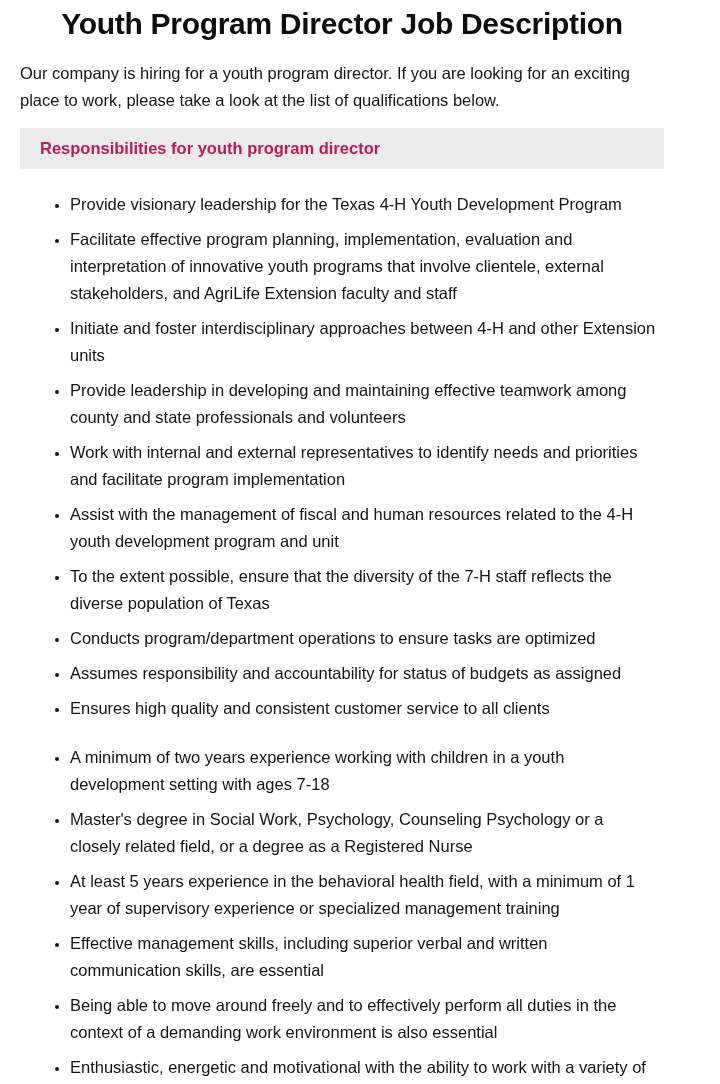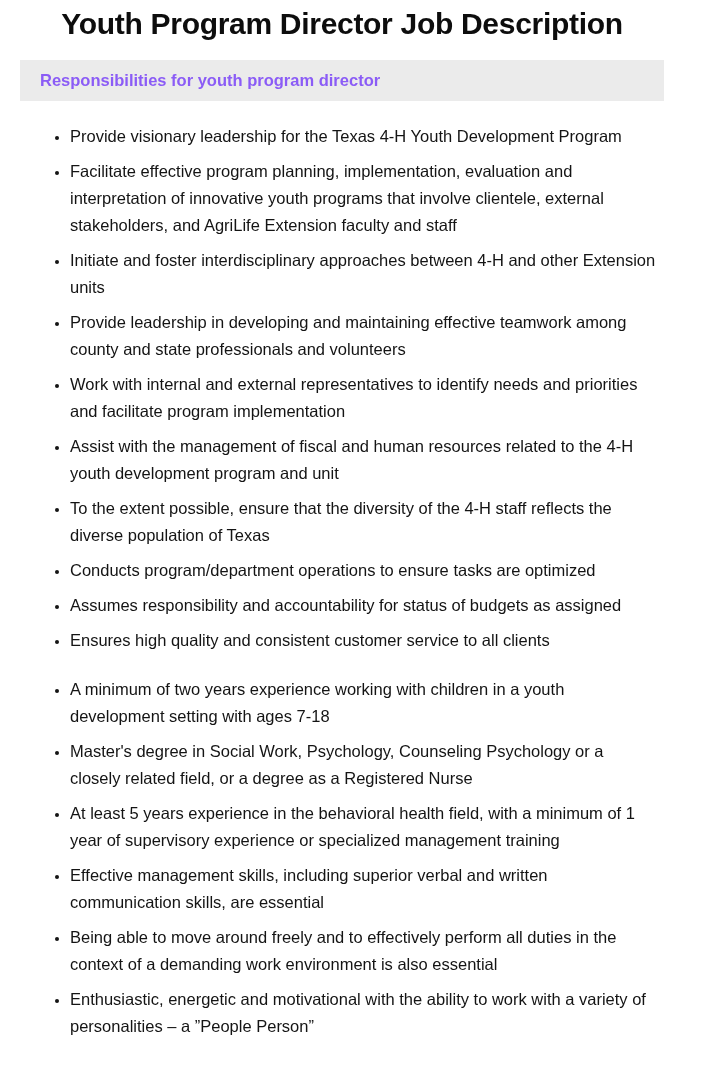--- a/index.html
+++ b/index.html
@@ -37,21 +37,21 @@
   }
   .section {
     margin: 0;
   }
   .section-heading {
     background: #ebebeb;
     font-size: 16.5px;
     line-height: 19px;
     font-weight: 700;
     padding: 11px 20px;
-    color: #8b5cf6;
+    color: #be185d;
   }
   .bullet-list {
     margin: 22px 0 21px 0;
     padding: 0 0 0 42px;
     font-size: 16.5px;
     line-height: 27px;
     list-style: disc outside;
   }
   .bullet-list li {
     margin: 8px;
@@ -61,38 +61,39 @@
     font-size: 14px;
     color: #141414;
   }
 </style>
 </head>
 <body>
 
 <div class="page">
   <h1 class="page-title">Youth Program Director Job Description</h1>
 
+  <p class="intro">Our company is hiring for a youth program director. If you are looking for an exciting place to work, please take a look at the list of qualifications below.</p>
 
   <div id="sections">
   <section class="section">
     <div class="section-heading">Responsibilities for youth program director</div>
     <ul class="bullet-list">
   <li class="list-item"><span>Provide visionary leadership for the Texas 4-H Youth Development Program</span></li>
 
   <li class="list-item"><span>Facilitate effective program planning, implementation, evaluation and interpretation of innovative youth programs that involve clientele, external stakeholders, and AgriLife Extension faculty and staff</span></li>
 
   <li class="list-item"><span>Initiate and foster interdisciplinary approaches between 4-H and other Extension units</span></li>
 
   <li class="list-item"><span>Provide leadership in developing and maintaining effective teamwork among county and state professionals and volunteers</span></li>
 
   <li class="list-item"><span>Work with internal and external representatives to identify needs and priorities and facilitate program implementation</span></li>
 
   <li class="list-item"><span>Assist with the management of fiscal and human resources related to the 4-H youth development program and unit</span></li>
 
-  <li class="list-item"><span>To the extent possible, ensure that the diversity of the 4-H staff reflects the diverse population of Texas</span></li>
+  <li class="list-item"><span>To the extent possible, ensure that the diversity of the 7-H staff reflects the diverse population of Texas</span></li>
 
   <li class="list-item"><span>Conducts program/department operations to ensure tasks are optimized</span></li>
 
   <li class="list-item"><span>Assumes responsibility and accountability for status of budgets as assigned</span></li>
 
   <li class="list-item"><span>Ensures high quality and consistent customer service to all clients</span></li>
 </ul>
   </section>
 
   <section class="section">

